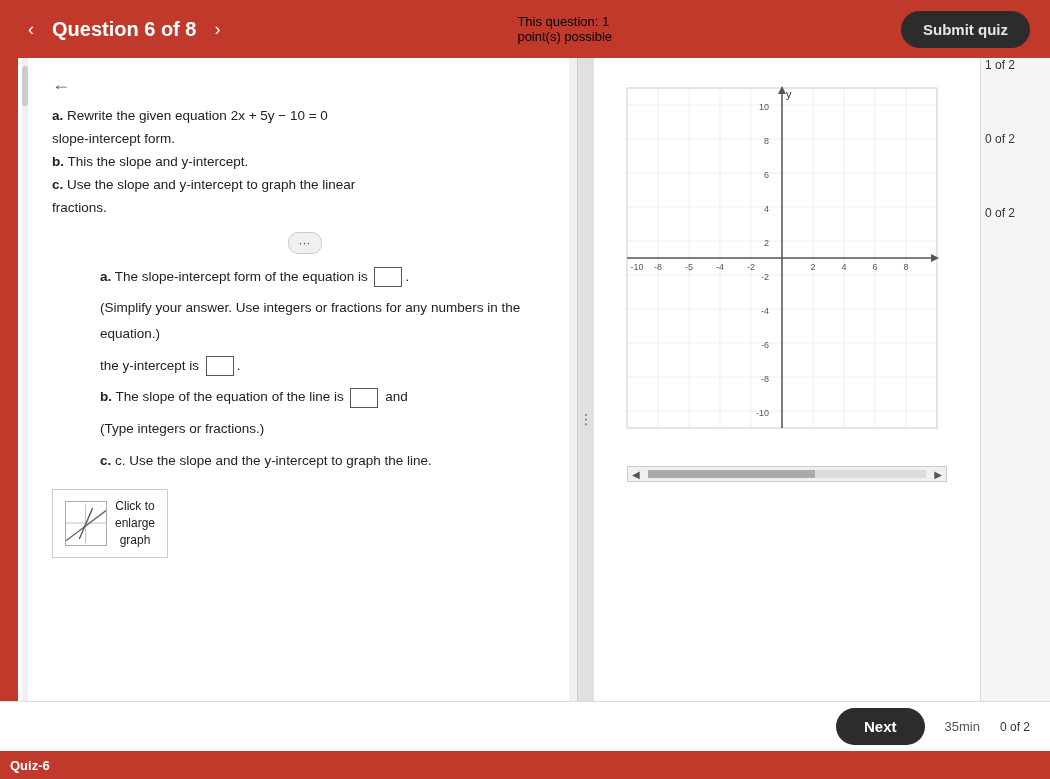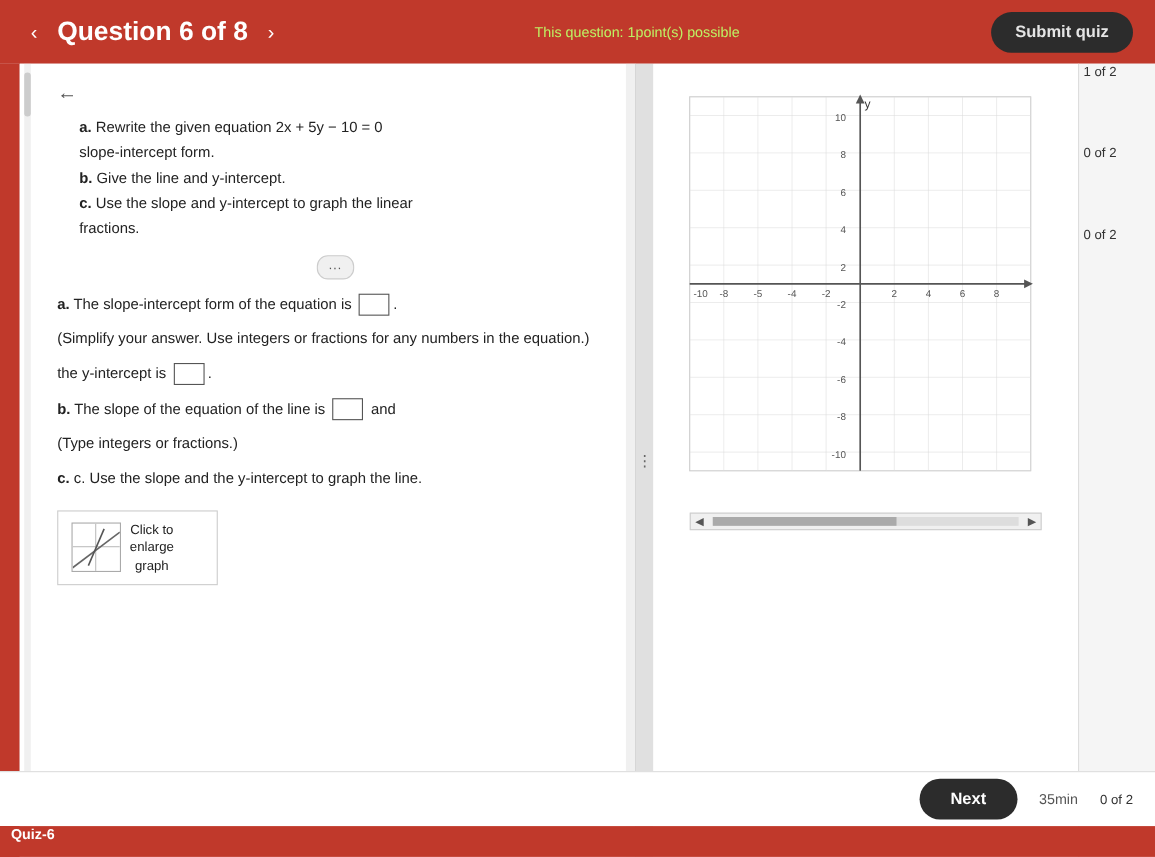--- a/index.html
+++ b/index.html
@@ -29,28 +29,28 @@
     }
     .nav-arrow {
       background: none;
       border: none;
       color: white;
       font-size: 18px;
       cursor: pointer;
       padding: 4px 8px;
     }
     .question-label {
-      font-size: 24px;
+      font-size: 20px;
       font-weight: bold;
       color: white;
     }
     .header-center {
       display: flex;
-      flex-direction: row;
-      color: #bef264;
+      flex-direction: column;
+      color: #000000;
       font-size: 13px;
     }
     .submit-btn {
       background: #2c2c2c;
       color: #e5e5e5;
       border: none;
       border-radius: 20px;
       padding: 10px 22px;
       font-size: 15px;
       font-weight: bold;
@@ -94,21 +94,20 @@
       color: #555;
       margin-bottom: 10px;
       display: inline-block;
     }
 
     .problem-text {
       font-size: 13.5px;
       line-height: 1.7;
       color: #222;
       margin-bottom: 12px;
-      margin-left: 20px;
     }
     .problem-text b {
       font-weight: bold;
     }
 
     .divider-dots {
       display: flex;
       justify-content: center;
       margin: 10px 0;
     }
@@ -123,41 +122,42 @@
     }
 
     .answer-section {
       margin-top: 10px;
       font-size: 13.5px;
       line-height: 1.9;
       color: #222;
     }
     .answer-section p {
       margin-bottom: 6px;
+      margin-left: 48px;
     }
     .answer-box {
       display: inline-block;
       width: 28px;
       height: 20px;
       border: 1px solid #555;
       vertical-align: middle;
       margin: 0 3px;
     }
 
     
     .enlarge-graph-btn {
       display: flex;
       align-items: center;
       gap: 8px;
       border: 1px solid #ccc;
       background: white;
       padding: 8px 12px;
       cursor: pointer;
       margin-top: 16px;
-      width: 146px;
+      width: 116px;
     }
     .graph-thumbnail {
       width: 45px;
       height: 45px;
       border: 1px solid #aaa;
       position: relative;
       overflow: hidden;
       background: white;
     }
     .graph-thumbnail svg {
@@ -283,20 +283,21 @@
 
     
     .quiz-bottom-bar {
       position: absolute;
       bottom: 0;
       left: 0;
       right: 0;
       height: 28px;
       background: #c0392b;
       display: flex;
+      align-items: center;
       padding: 0 10px;
     }
     .quiz-label {
       color: white;
       font-size: 13px;
       font-weight: bold;
     }
   </style>
 </head>
 <body>
@@ -329,21 +330,21 @@
       <div style="margin-left: 14px;">
         
         <span class="back-arrow">←</span>
 
         
         <div class="problem-text">
           <b>a.</b>
           <span> Rewrite the given equation 2x + 5y − 10 = 0</span><br>
           <span>slope-intercept form.</span><br>
           <b>b.</b>
-          <span> Give the line and y-intercept.</span><br>
+          <span> This the slope and y-intercept.</span><br>
           <b>c.</b>
           <span> Use the slope and y-intercept to graph the linear</span><br>
           <span>fractions.</span>
         </div>
 
         
         <div class="divider-dots">
           <button class="dots-btn">···</button>
         </div>
 

